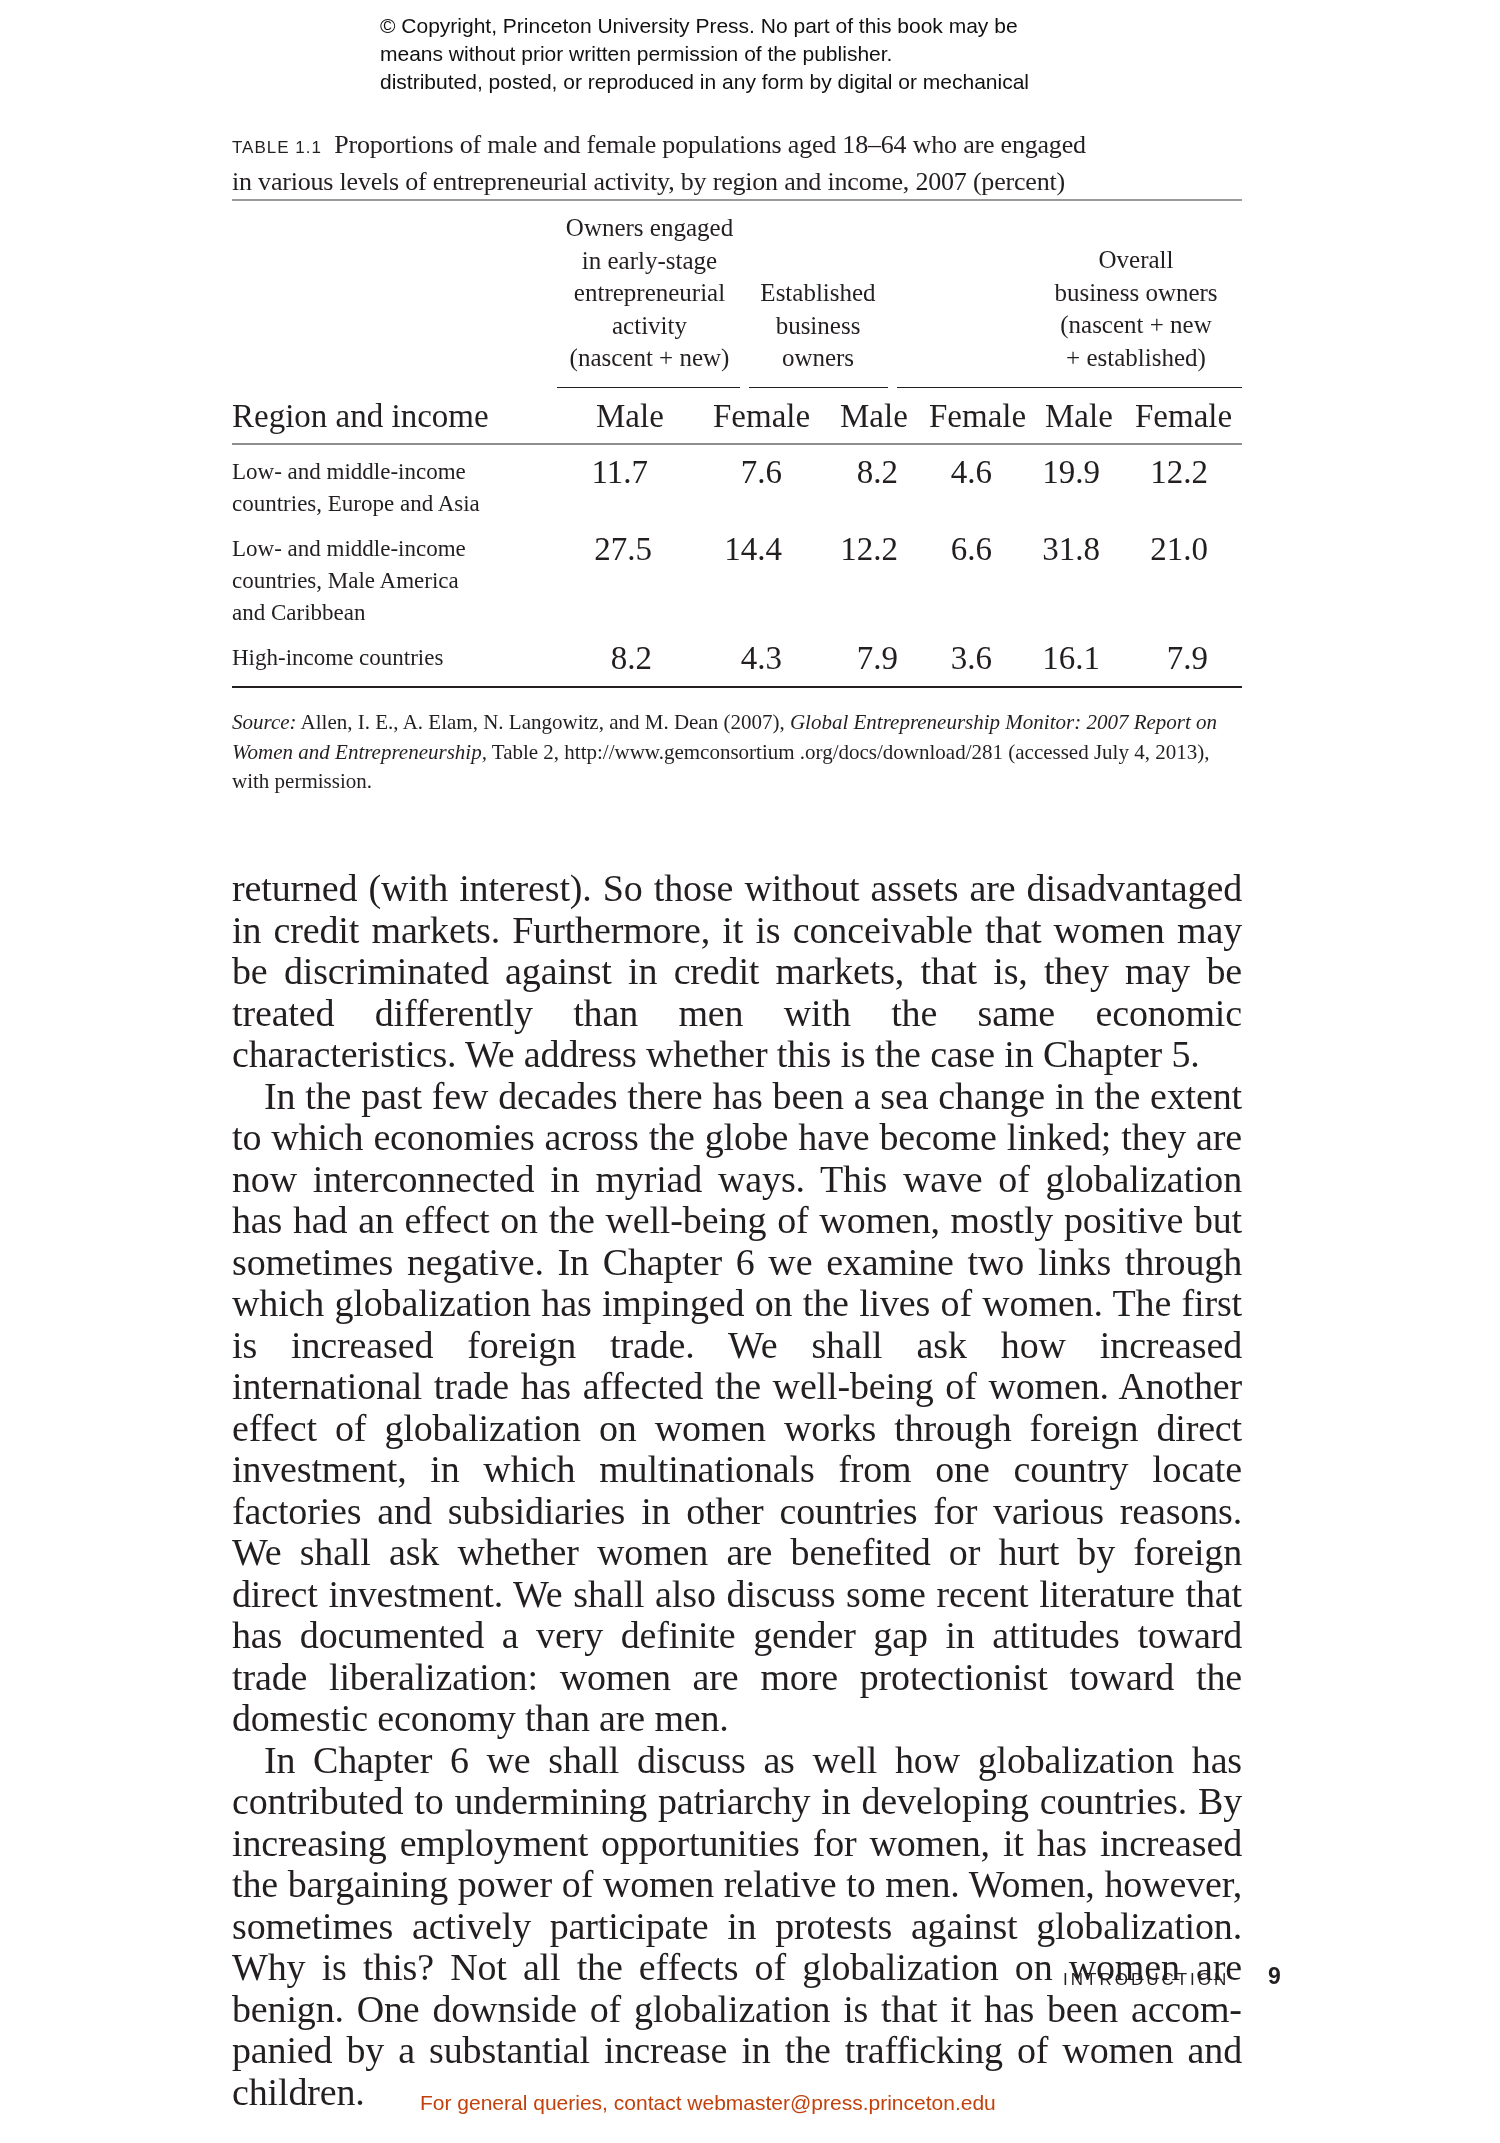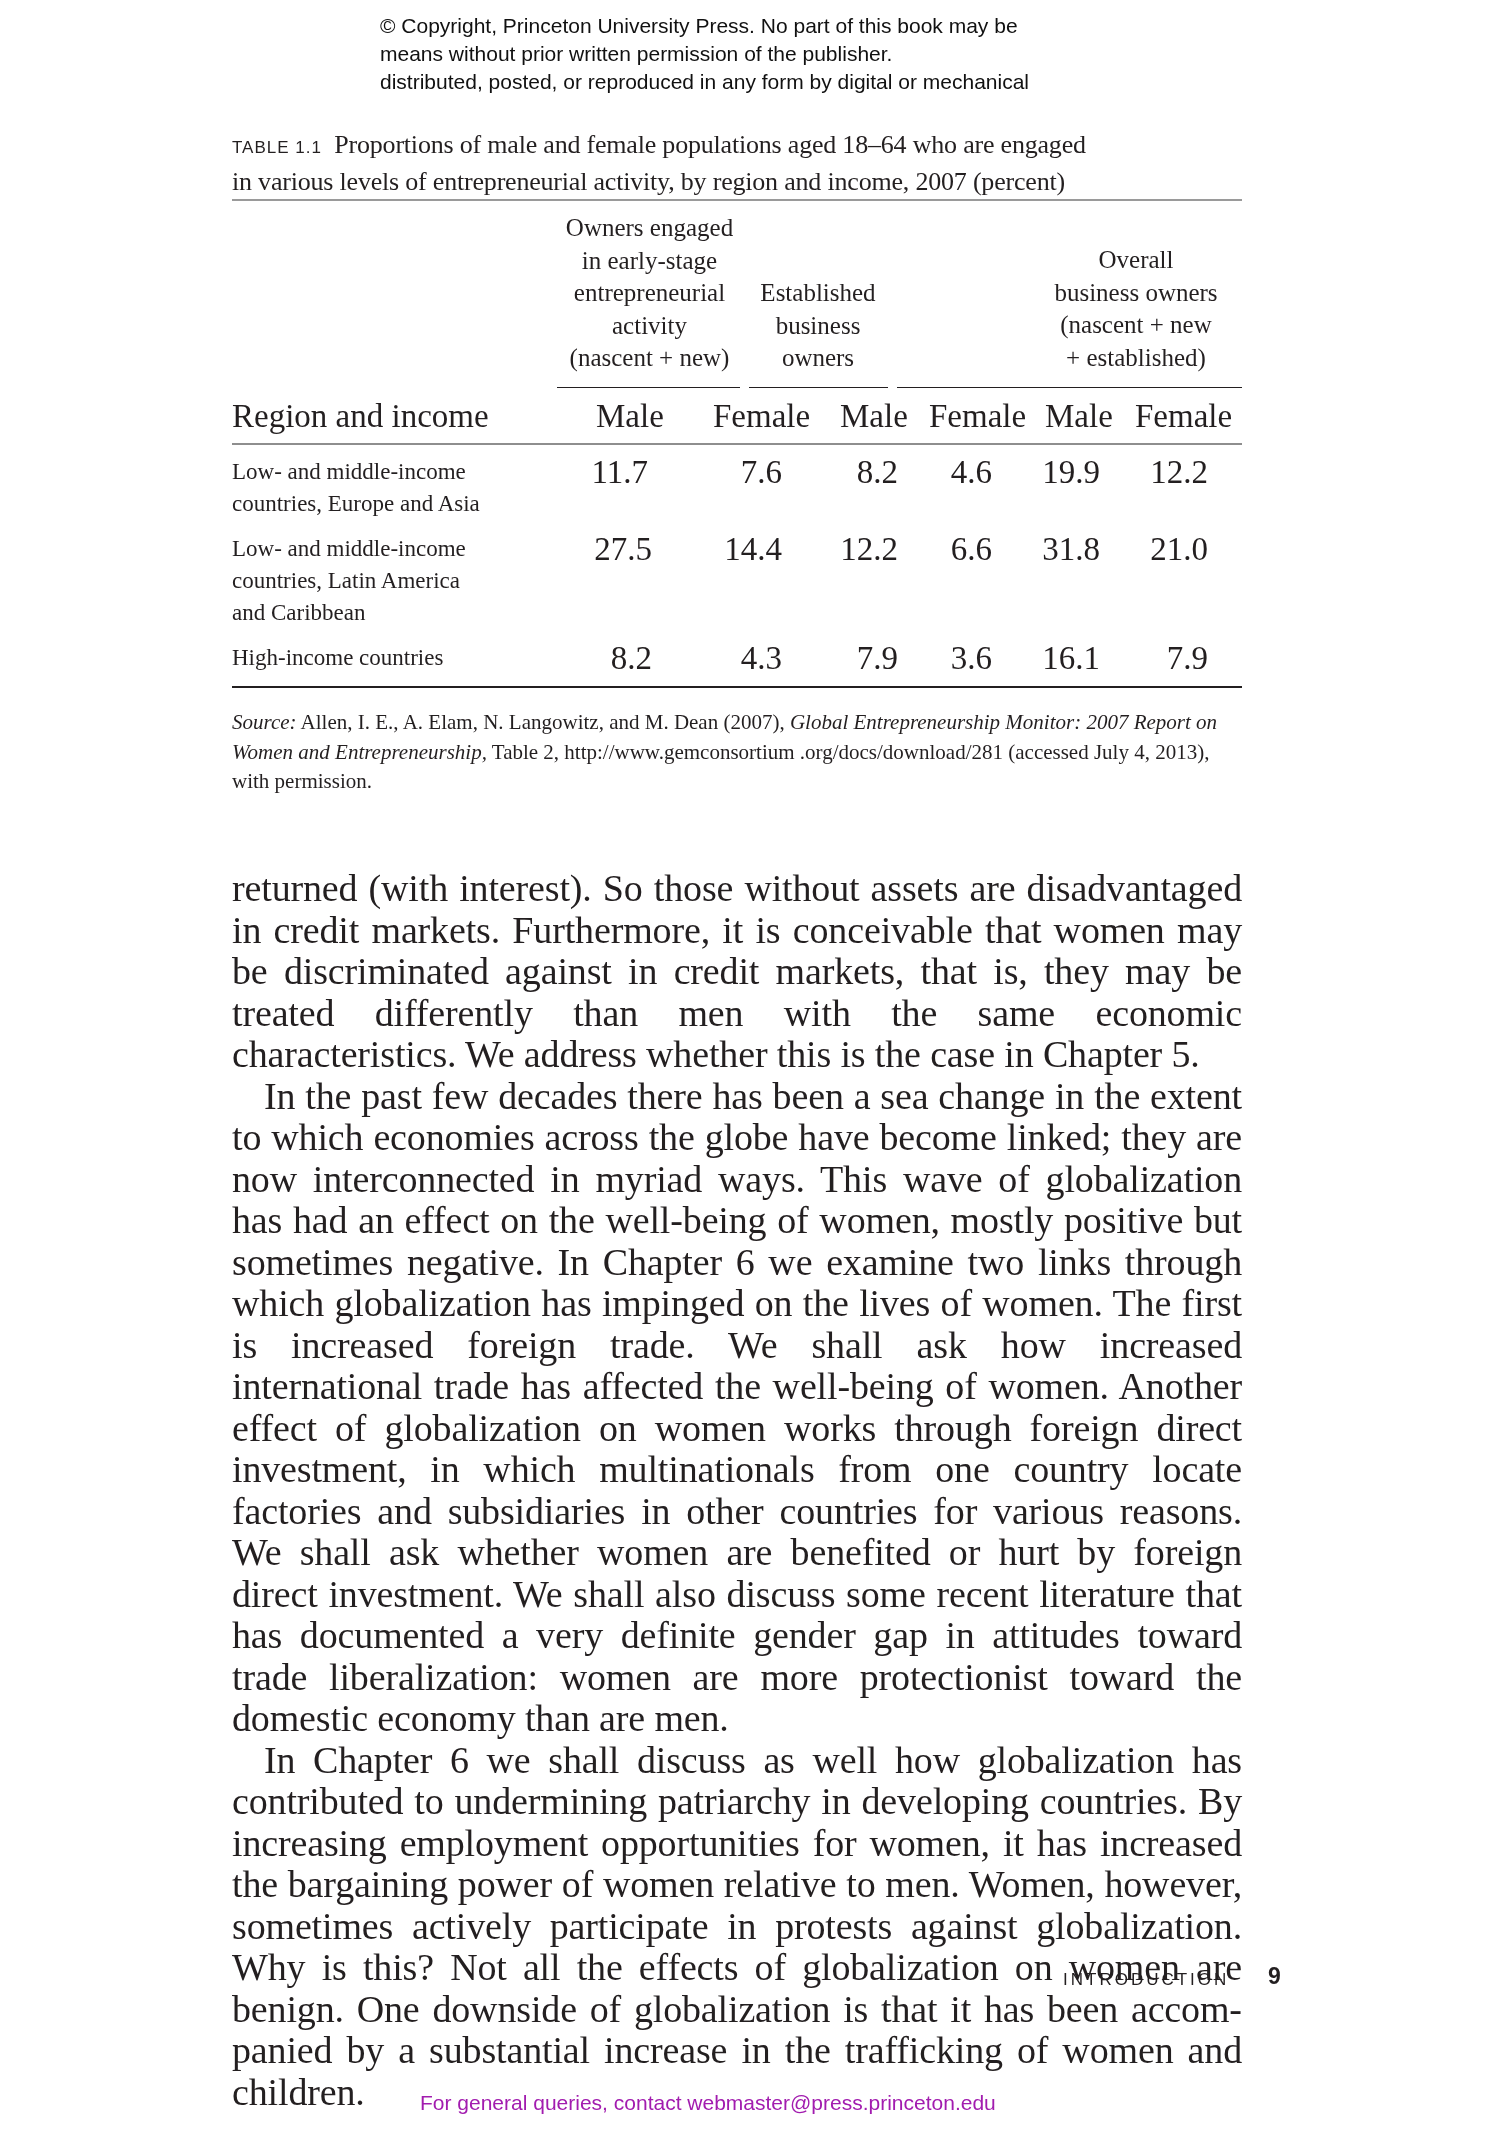--- a/index.html
+++ b/index.html
@@ -57,21 +57,21 @@
       font-size: 17px; letter-spacing: 3px; color: #231f20;
     }
     .page-number {
       position: absolute; top: 1963px; left: 1268px;
       font-family: "Liberation Sans", "DejaVu Sans", sans-serif;
       font-size: 23px; font-weight: bold; color: #231f20;
     }
     .footer-note {
       position: absolute; left: 420px; top: 2091px; width: 700px;
       font-family: "Liberation Sans", "DejaVu Sans", sans-serif;
-      font-size: 21px; color: #a21caf;
+      font-size: 21px; color: #c2410c;
     }
   </style>
 </head>
 <body>
 
 <div class="copyright">
   <div>© Copyright, Princeton University Press. No part of this book may be</div>
   <div>means without prior written permission of the publisher.</div>
   <div>distributed, posted, or reproduced in any form by digital or mechanical</div>
 </div>
@@ -122,21 +122,21 @@
 </div>
 <div class="cell num" style="left:556px; width:92px; top:456px;">11.7</div>
 <div class="cell num" style="left:690px; width:92px; top:456px;">7.6</div>
 <div class="cell num" style="left:806px; width:92px; top:456px;">8.2</div>
 <div class="cell num" style="left:902px; width:90px; top:456px;">4.6</div>
 <div class="cell num" style="left:1010px; width:90px; top:456px;">19.9</div>
 <div class="cell num" style="left:1116px; width:92px; top:456px;">12.2</div>
 
 <div class="row-label" style="top:533px;">
   <div>Low- and middle-income</div>
-  <div>countries, Latin America</div>
+  <div>countries, Male America</div>
   <div>and Caribbean</div>
 </div>
 <div class="cell num" style="left:560px; width:92px; top:533px;">27.5</div>
 <div class="cell num" style="left:690px; width:92px; top:533px;">14.4</div>
 <div class="cell num" style="left:806px; width:92px; top:533px;">12.2</div>
 <div class="cell num" style="left:902px; width:90px; top:533px;">6.6</div>
 <div class="cell num" style="left:1010px; width:90px; top:533px;">31.8</div>
 <div class="cell num" style="left:1116px; width:92px; top:533px;">21.0</div>
 
 <div class="row-label" style="top:642px;">

